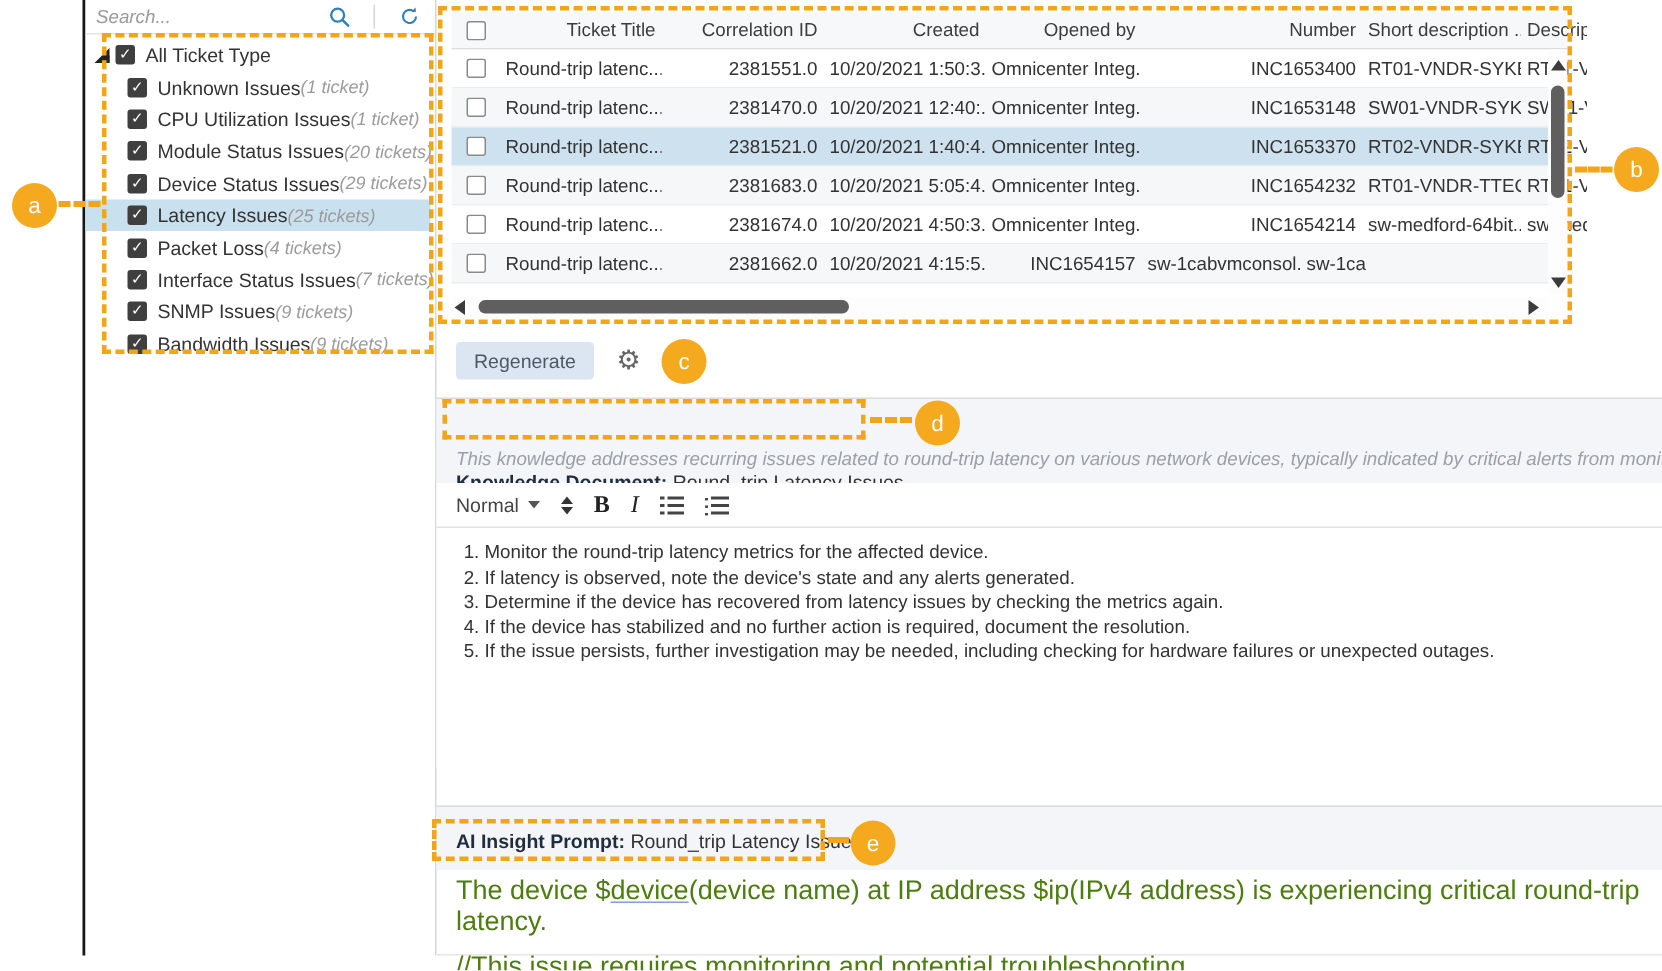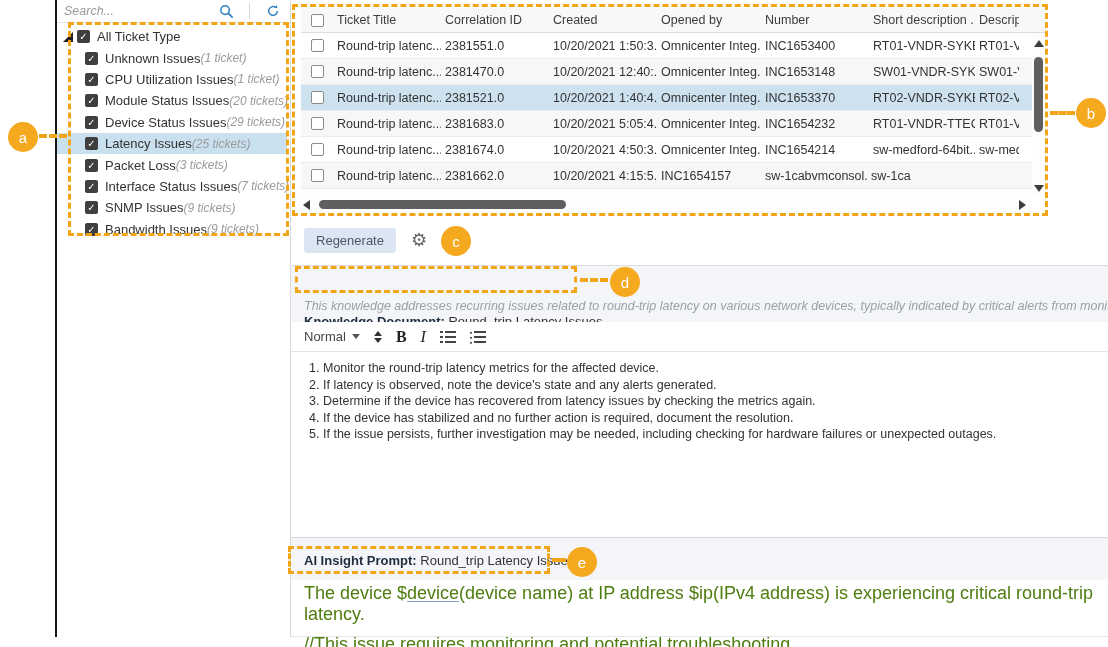--- a/index.html
+++ b/index.html
@@ -29,24 +29,24 @@
 
   
   .main { position:absolute; left:290px; top:0; width:818px; height:637px; border-left:1px solid #d8d8d8; border-bottom:1px solid #e6e6e6; background:#fff; }
 
   
   .grid { position:absolute; left:10px; top:8px; width:744px; }
   .grid-row { display:flex; height:26px; align-items:center; border-bottom:1px solid #ededed; background:#fff; font-size:12.5px; }
   .grid-row.header { height:25px; background:#f7f8f9; border-bottom:1px solid #dcdcdc; color:#3c3c3c; }
   .grid-row.stripe { background:#f6f7f8; }
   .grid-row.selected { background:#cde1ef; }
-  .gc { padding:0 4px; overflow:hidden; white-space:nowrap; flex:0 0 auto; }
+  .gc { padding:0 4px; overflow:hidden; white-space:nowrap; flex:0 0 auto;text-align:right; }
   .gc.c0 { width:32px; display:flex; justify-content:center; }
   .gc.c1 { width:108px; } .gc.c2 { width:108px; } .gc.c3 { width:108px; }
-  .gc.c4 { width:104px; } .gc.c5 { width:108px; } .gc.c6 { width:106px; }
+  .gc.c4 { width:104px; } .gc.c5 { width:108px;margin-left:39px; } .gc.c6 { width:106px; }
   .gc.c7 { width:44px; padding-right:0; }
   .rowcbx { width:13px; height:13px; border:1.5px solid #8a8a8a; border-radius:2px; background:#fff; }
 
   .vscroll { position:absolute; left:731px; top:25px; width:13px; height:163px; background:#fdfdfd; }
   .vthumb { position:absolute; left:2px; top:24px; width:9px; height:75px; background:#5f5f5f; border-radius:5px; }
   .arr-up { position:absolute; left:2px; top:7px; width:0; height:0; border:5px solid transparent; border-bottom:7px solid #3c3c3c; border-top:none; }
   .arr-down { position:absolute; left:2px; top:152px; width:0; height:0; border:5px solid transparent; border-top:7px solid #3c3c3c; border-bottom:none; }
 
   .hscroll { position:absolute; left:10px; top:198px; width:731px; height:14px; background:#fdfdfd; }
   .arr-left { position:absolute; left:2px; top:2px; width:0; height:0; border:5px solid transparent; border-right:7px solid #3c3c3c; border-left:none; }
@@ -146,21 +146,21 @@
           <span class="tree-count">(29 tickets)</span>
       </div>
       <div class="tree-row child selected">
         <span class="cbx">✓</span>
         <span class="tree-label">Latency Issues</span>
           <span class="tree-count">(25 tickets)</span>
       </div>
       <div class="tree-row child">
         <span class="cbx">✓</span>
         <span class="tree-label">Packet Loss</span>
-          <span class="tree-count">(3 tickets)</span>
+          <span class="tree-count">(4 tickets)</span>
       </div>
       <div class="tree-row child">
         <span class="cbx">✓</span>
         <span class="tree-label">Interface Status Issues</span>
           <span class="tree-count">(7 tickets)</span>
       </div>
       <div class="tree-row child">
         <span class="cbx">✓</span>
         <span class="tree-label">SNMP Issues</span>
           <span class="tree-count">(9 tickets)</span>

